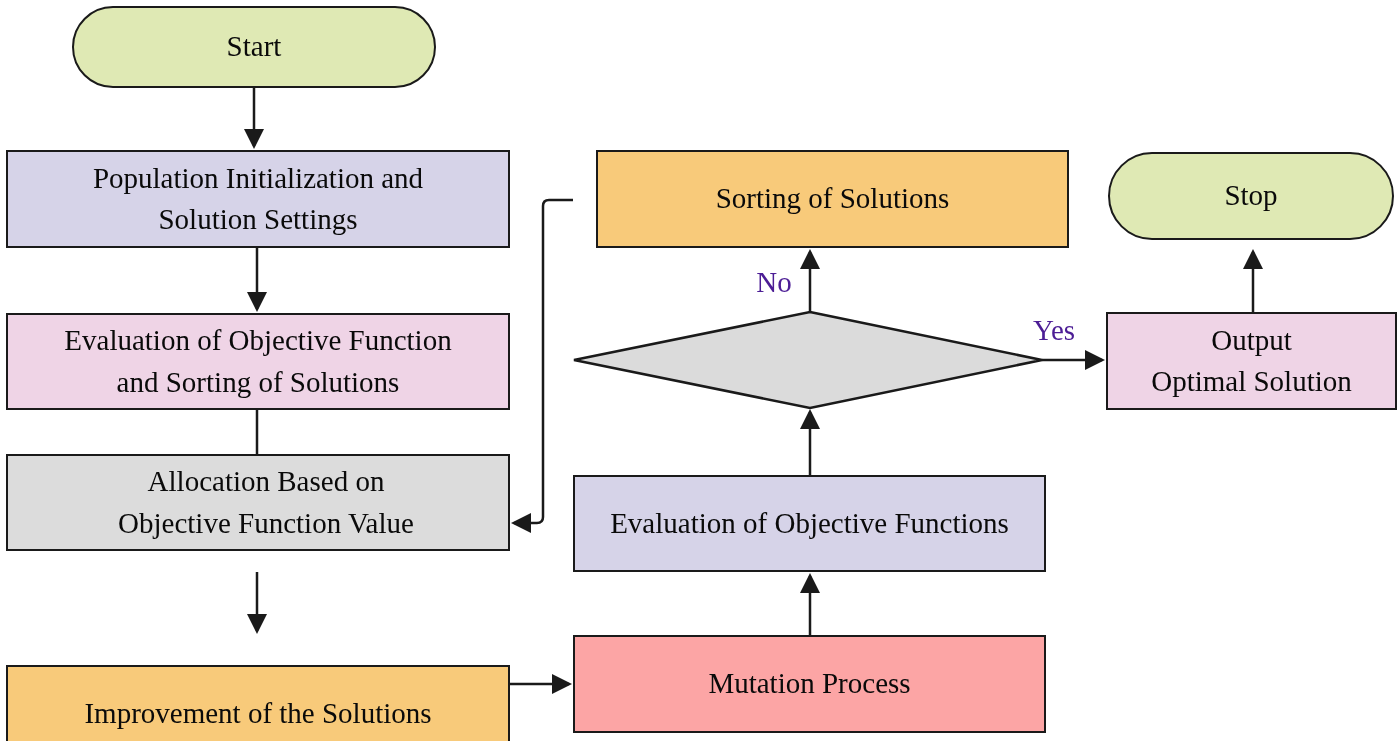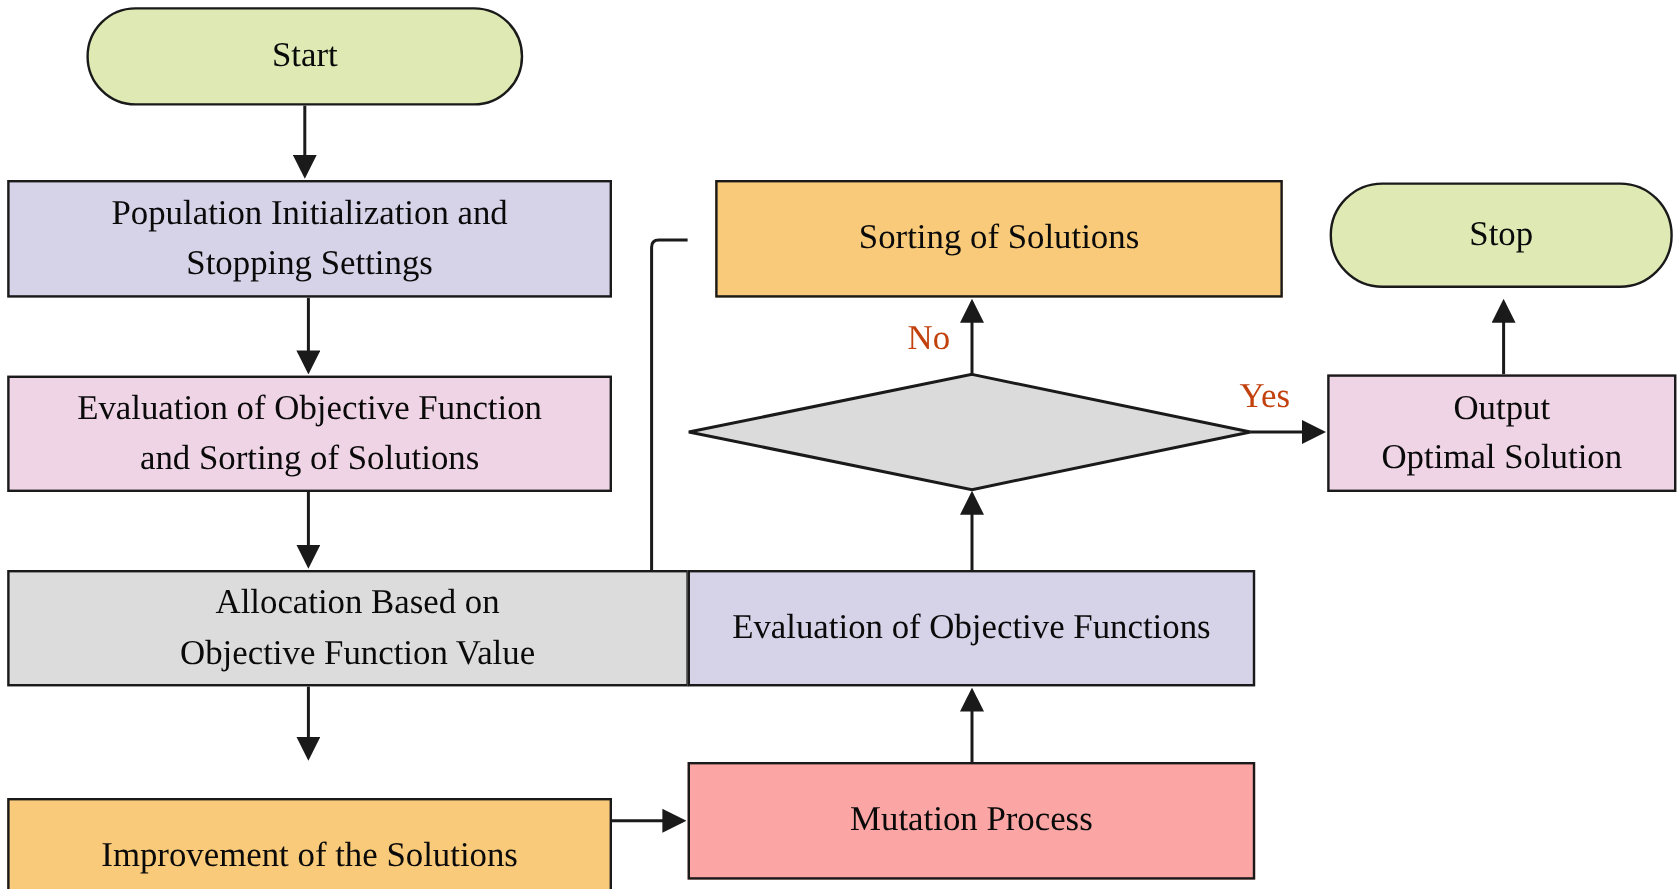--- a/index.html
+++ b/index.html
@@ -44,29 +44,29 @@
     display: flex;
     align-items: center;
     justify-content: center;
     text-align: center;
     font-size: 29px;
     color: #0a0a0a;
   }
   .edge-label {
     position: absolute;
     font-size: 29px;
-    color: #c2410c;
+    color: #4c1d95;
     text-align: center;
   }
 
   
   #n-start      { left: 72px;   top: 6px;   width: 364px; height: 82px; }
   #n-population { left: 6px;    top: 150px; width: 504px; height: 98px; }
   #n-eval1      { left: 6px;    top: 313px; width: 504px; height: 97px; }
-  #n-alloc      { left: 6px;    top: 475px; width: 568px; height: 97px; padding-left: 16px; }
+  #n-alloc      { left: 6px;    top: 454px; width: 504px; height: 97px; padding-left: 16px; }
   #n-improve    { left: 6px;    top: 635px; width: 504px; height: 98px; margin-top: 30px; }
   #n-sorting    { left: 573px;  top: 150px; width: 473px; height: 98px; margin-left: 23px; }
   #n-eval2      { left: 573px;  top: 475px; width: 473px; height: 97px; text-align: right; }
   #n-mutation   { left: 573px;  top: 635px; width: 473px; height: 98px; }
   #n-stop       { left: 1108px; top: 152px; width: 286px; height: 88px; }
   #n-output     { left: 1106px; top: 312px; width: 291px; height: 98px; }
   #n-decision-label { left: 625px; top: 312px; width: 370px; height: 96px; }
   #lbl-no  { left: 743px;  top: 266px; width: 62px; }
   #lbl-yes { left: 1021px; top: 314px; width: 66px; }
 </style>
@@ -93,21 +93,21 @@
     <path d="M810,475 V412" stroke="#1a1a1a" stroke-width="2.5" fill="none" marker-end="url(#ah)"></path>
     <path d="M810,312 V252" stroke="#1a1a1a" stroke-width="2.5" fill="none" marker-end="url(#ah)"></path>
     <path d="M1042,360 H1102" stroke="#1a1a1a" stroke-width="2.5" fill="none" marker-end="url(#ah)"></path>
     <path d="M1253,312 V252" stroke="#1a1a1a" stroke-width="2.5" fill="none" marker-end="url(#ah)"></path>
     <path d="M573,200 H549 Q543,200 543,206 V517 Q543,523 537,523 H514" stroke="#1a1a1a" stroke-width="2.5" fill="none" marker-end="url(#ah)"></path>
   </svg>
 
   <div id="n-start" class="node terminator" style="background-color: rgb(223, 233, 180);">Start</div>
 
   <div id="n-population" class="node" style="background-color: rgb(214, 211, 232);">Population Initialization and
-Stopping Settings</div>
+Solution Settings</div>
 
   <div id="n-eval1" class="node" style="background-color: rgb(239, 212, 230);">Evaluation of Objective Function
 and Sorting of Solutions</div>
 
   <div id="n-alloc" class="node" style="background-color: rgb(220, 220, 220);">Allocation Based on
 Objective Function Value</div>
 
   <div id="n-improve" class="node" style="background-color: rgb(248, 202, 122);">Improvement of the Solutions</div>
 
   <div id="n-sorting" class="node" style="background-color: rgb(248, 202, 122);">Sorting of Solutions</div>

